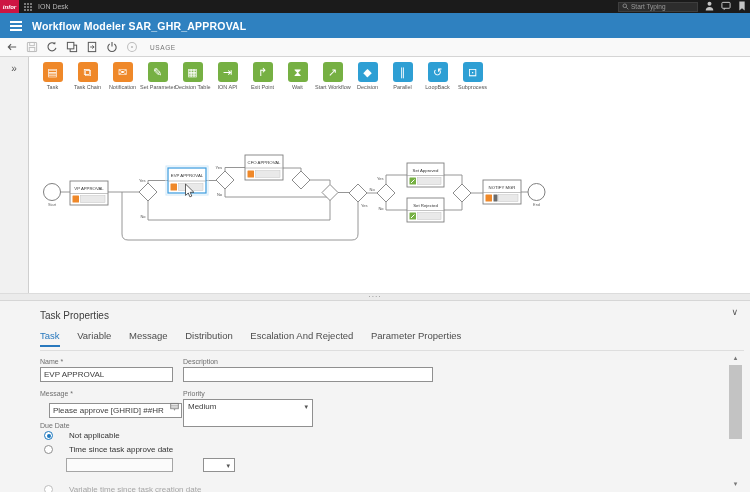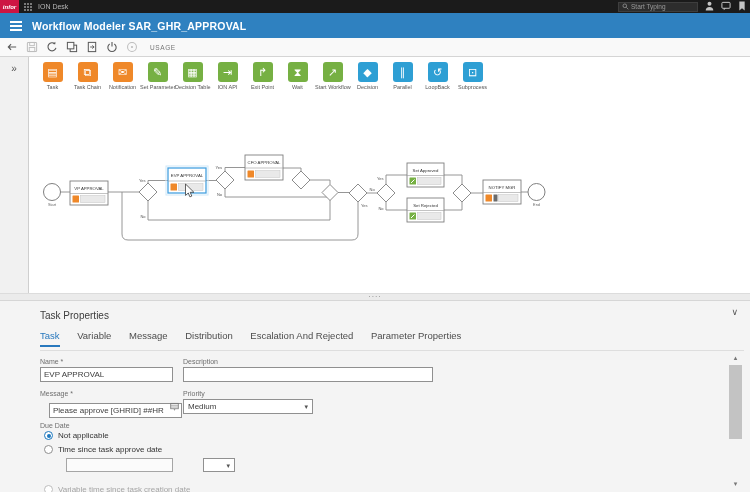--- a/index.html
+++ b/index.html
@@ -59,24 +59,24 @@
   .tabs { position:absolute; left:40px; top:29px; font-size:9.5px; color:#4c4c4c; }
   .tab { display:inline-block; margin-right:15px; padding-bottom:4px; cursor:pointer; }
   .tab.active { color:#2878bd; border-bottom:2px solid #2878bd; }
   .tabhr { position:absolute; left:40px; right:6px; top:49px; border-top:1px solid #dedede; }
   .flabel { position:absolute; font-size:7px; color:#6e6e6e; }
   .finput { position:absolute; height:15px; border:1px solid #909090; background:#fff; font-size:8px;
             color:#3c3c3c; padding:0 3px; font-family:"Liberation Sans", sans-serif; }
   .iconinput { position:absolute; height:15px;margin-left:9px; }
   .iconinput input { width:100%; height:100%; border:1px solid #909090; background:#fff; font-size:8px;
             color:#3c3c3c; padding:0 16px 0 3px; font-family:"Liberation Sans", sans-serif; }
-  .fielddrop { position:absolute; height:15px; border:1px solid #909090; background:#fff; font-size:8px;
+  .fielddrop { position:absolute; height:28px; border:1px solid #909090; background:#fff; font-size:8px;
                color:#3c3c3c; line-height:13px; padding:0 14px 0 4px; cursor:pointer; }
   .fielddrop .caret { position:absolute; right:4px; top:0; color:#555; font-size:7px; line-height:13px; }
-  .radio { position:absolute; display:flex; align-items:center; gap:5px; font-size:8px; color:#333; cursor:pointer; }
+  .radio { position:absolute; display:flex; align-items:center; gap:16px; font-size:8px; color:#333; cursor:pointer; }
   .rdot { width:9px; height:9px; border-radius:50%; border:1px solid #8f8f8f; background:#fff; position:relative; flex:0 0 9px; }
   .rdot.sel { border:1.5px solid #1d78be; }
   .rdot.sel::after { content:""; position:absolute; left:1.5px; top:1.5px; width:4px; height:4px;
                      border-radius:50%; background:#1d78be; }
   .rdot.dis { border-color:#bdbdbd; }
   .radio.dis { color:#a5a5a5; }
   .smallinput { position:absolute; height:14px; border:1px solid #a5a5a5; background:#fbfbfb; }
   .scrollv { position:absolute; right:8px; top:53px; width:13px; bottom:0; }
   .scrollv .arr { text-align:center; font-size:7px; color:#777; height:8px; line-height:8px; cursor:pointer; }
   .scrollv .thumb { position:absolute; left:0; top:11px; width:13px; height:74px; background:#c3c3c3; cursor:grab; }

